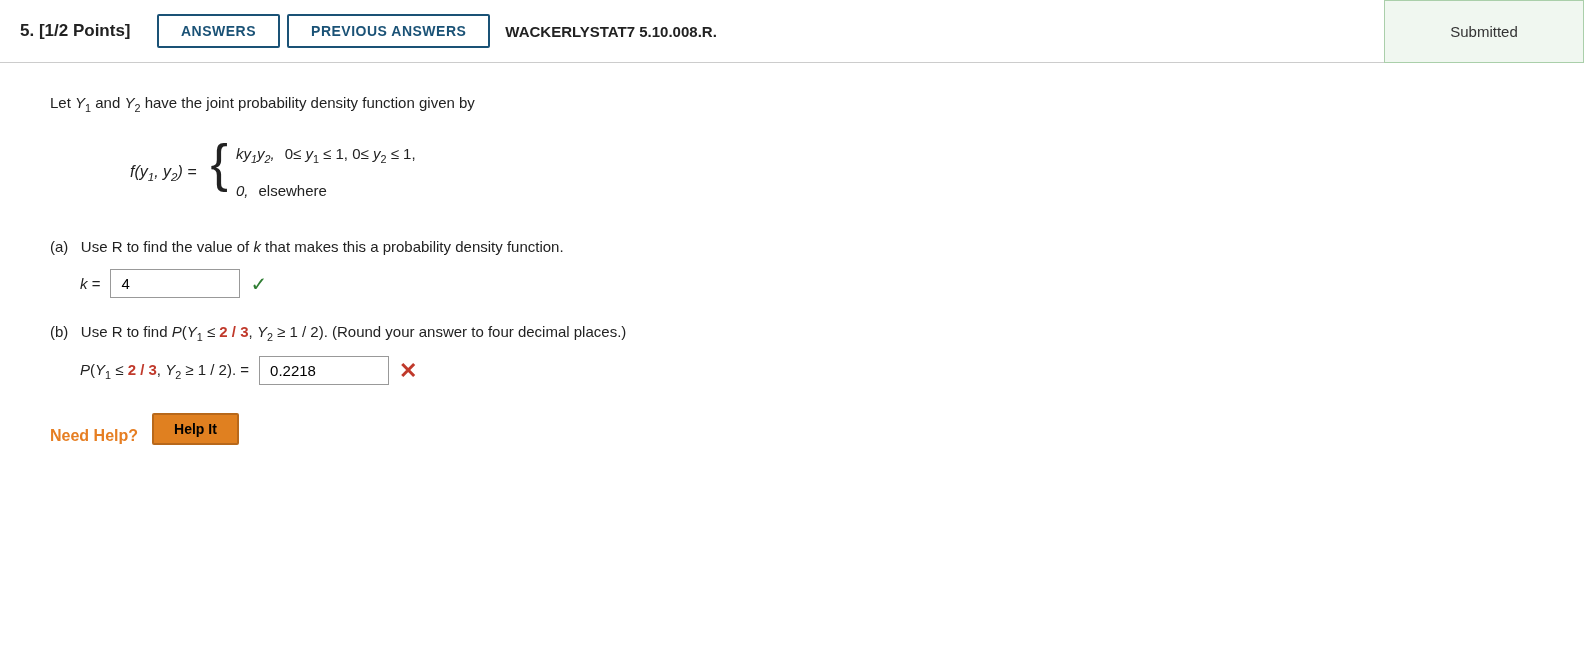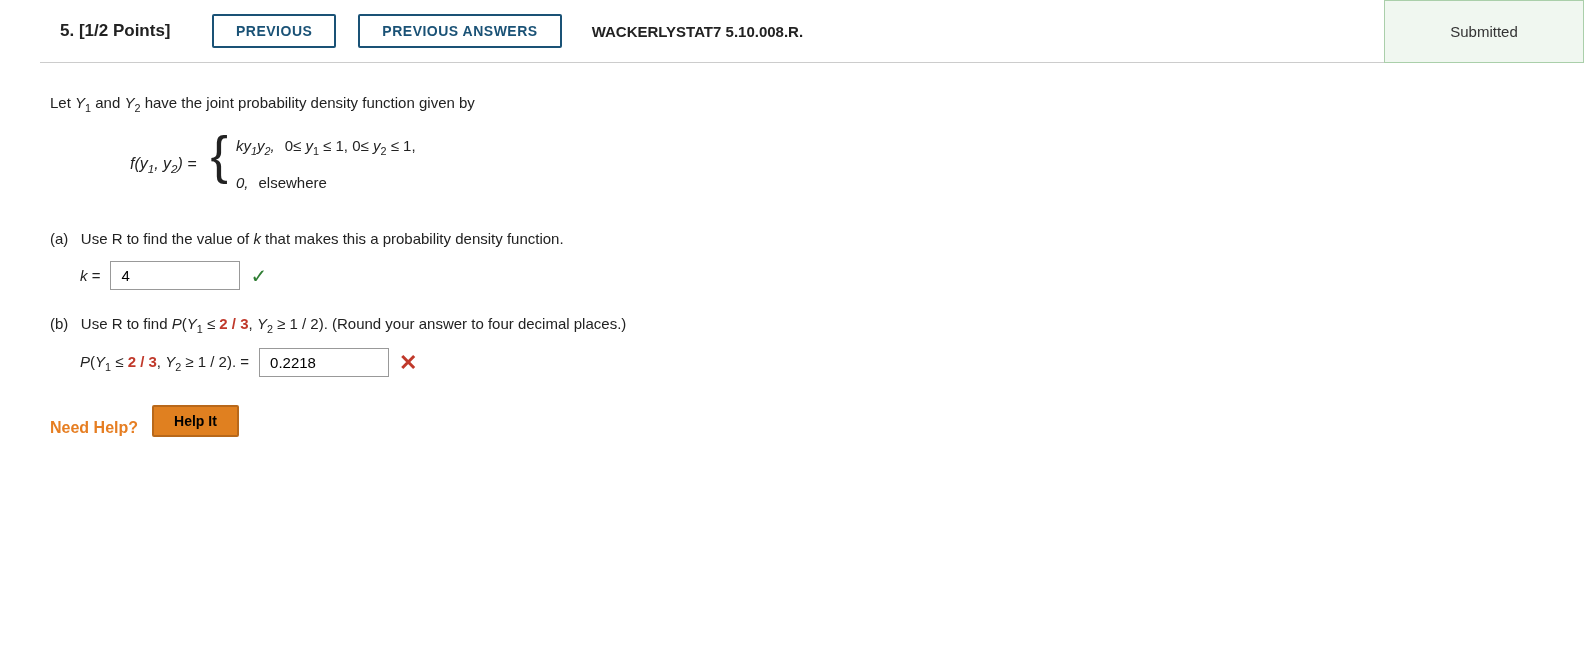--- a/index.html
+++ b/index.html
@@ -16,22 +16,21 @@
       position: relative;
       padding: 0;
     }
     
     .header-row {
       display: flex;
       align-items: center;
       padding: 14px 20px 14px 20px;
       border-bottom: 1px solid #ccc;
       background: #fff;
-      gap: 22px;
-      margin-left: 40px;
+      gap: 7px;
     }
     .question-number {
       font-weight: bold;
       font-size: 17px;
       white-space: nowrap;
       min-width: 130px;
     }
     .btn-outline {
       border: 2px solid #1a5276;
       color: #1a5276;
@@ -61,21 +60,21 @@
       min-width: 200px;
       text-align: center;
     }
     
     .content-area {
       padding: 28px 50px 30px 50px;
       background: #fff;
     }
     .intro-text {
       font-size: 15px;
-      margin-bottom: 12px;
+      margin-bottom: 20px;
       line-height: 1.6;
     }
     
     .formula-block {
       display: flex;
       align-items: center;
       margin: 0 auto 28px 80px;
       font-size: 16px;
       line-height: 2.2;
     }
@@ -173,21 +172,21 @@
 <body>
 
 <div class="page-wrapper">
 
   <div class="submitted-badge">
     <span>Submitted</span>
   </div>
 
   <div class="header-row">
     <div class="question-number">5.  [1/2 Points]</div>
-    <button class="btn-outline">PREVIOUS</button>
+    <button class="btn-outline">ANSWERS</button>
     <button class="btn-outline">PREVIOUS ANSWERS</button>
     <span class="wackerly-ref">WACKERLYSTAT7 5.10.008.R.</span>
   </div>
 
   <div class="content-area">
 
     <div class="intro-text">
       Let <span class="italic">Y</span><sub>1</sub>
       and <span class="italic">Y</span><sub>2</sub>
       have the joint probability density function given by

